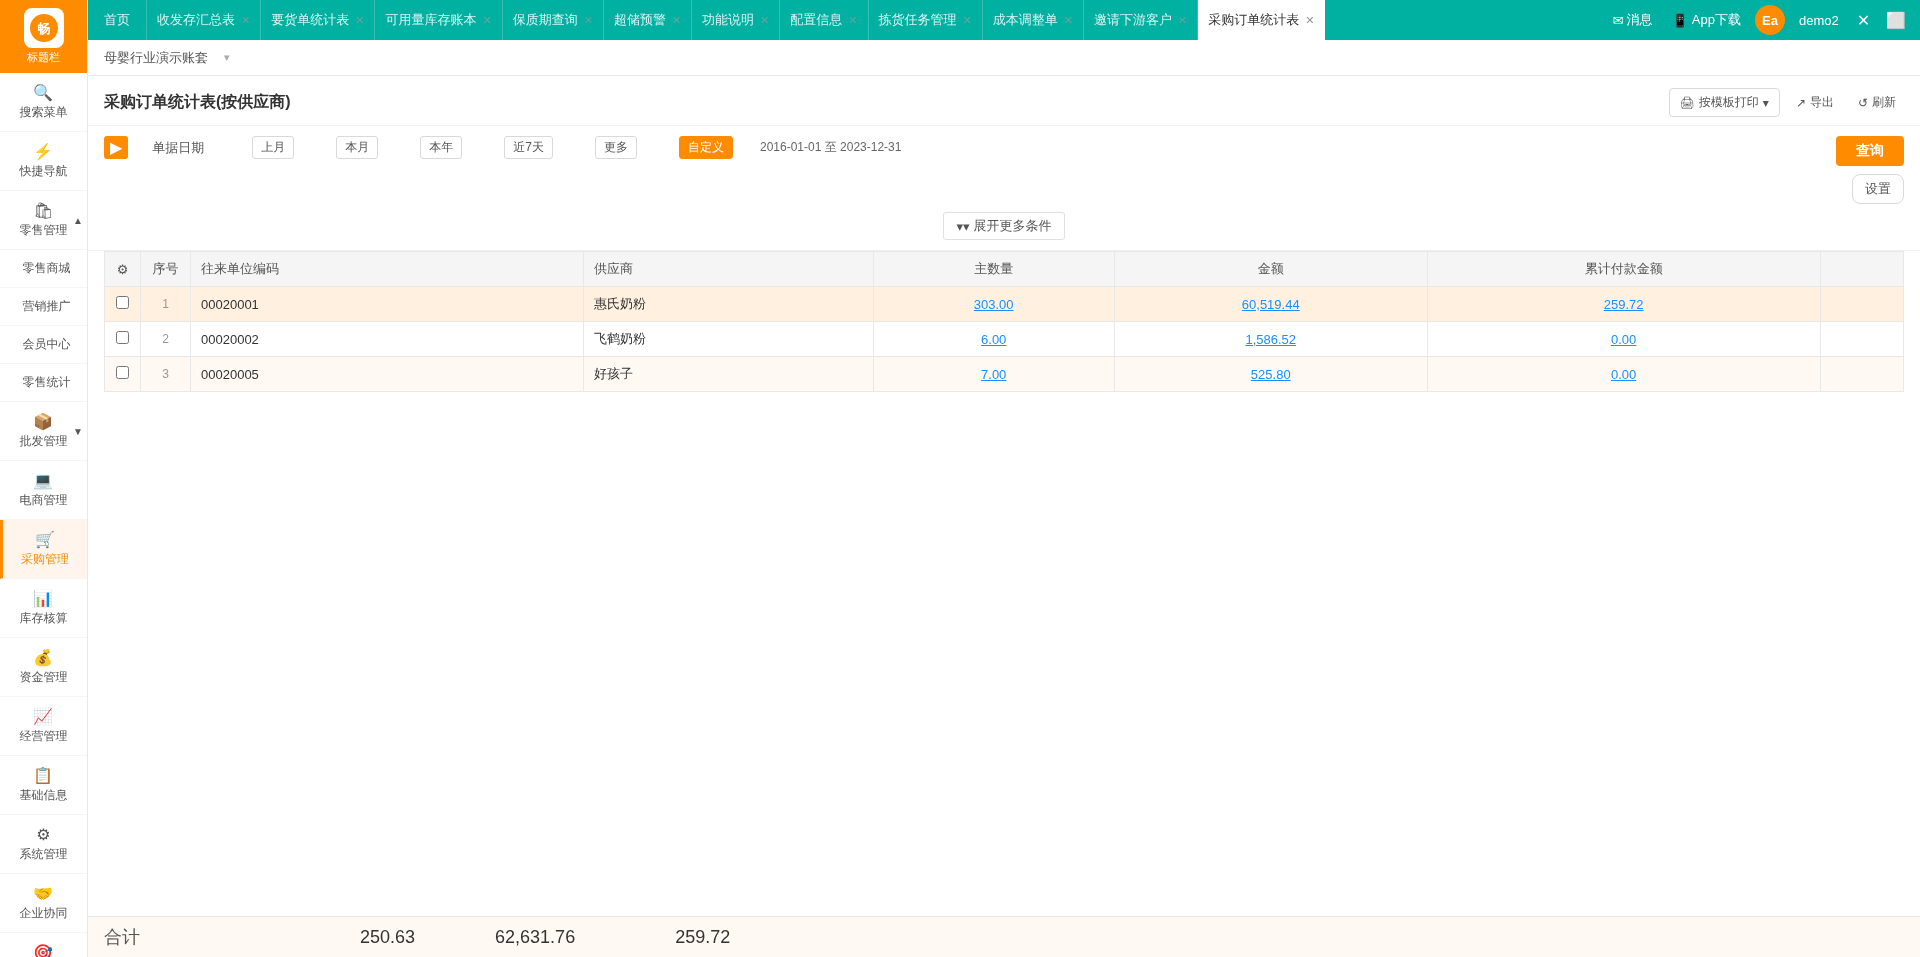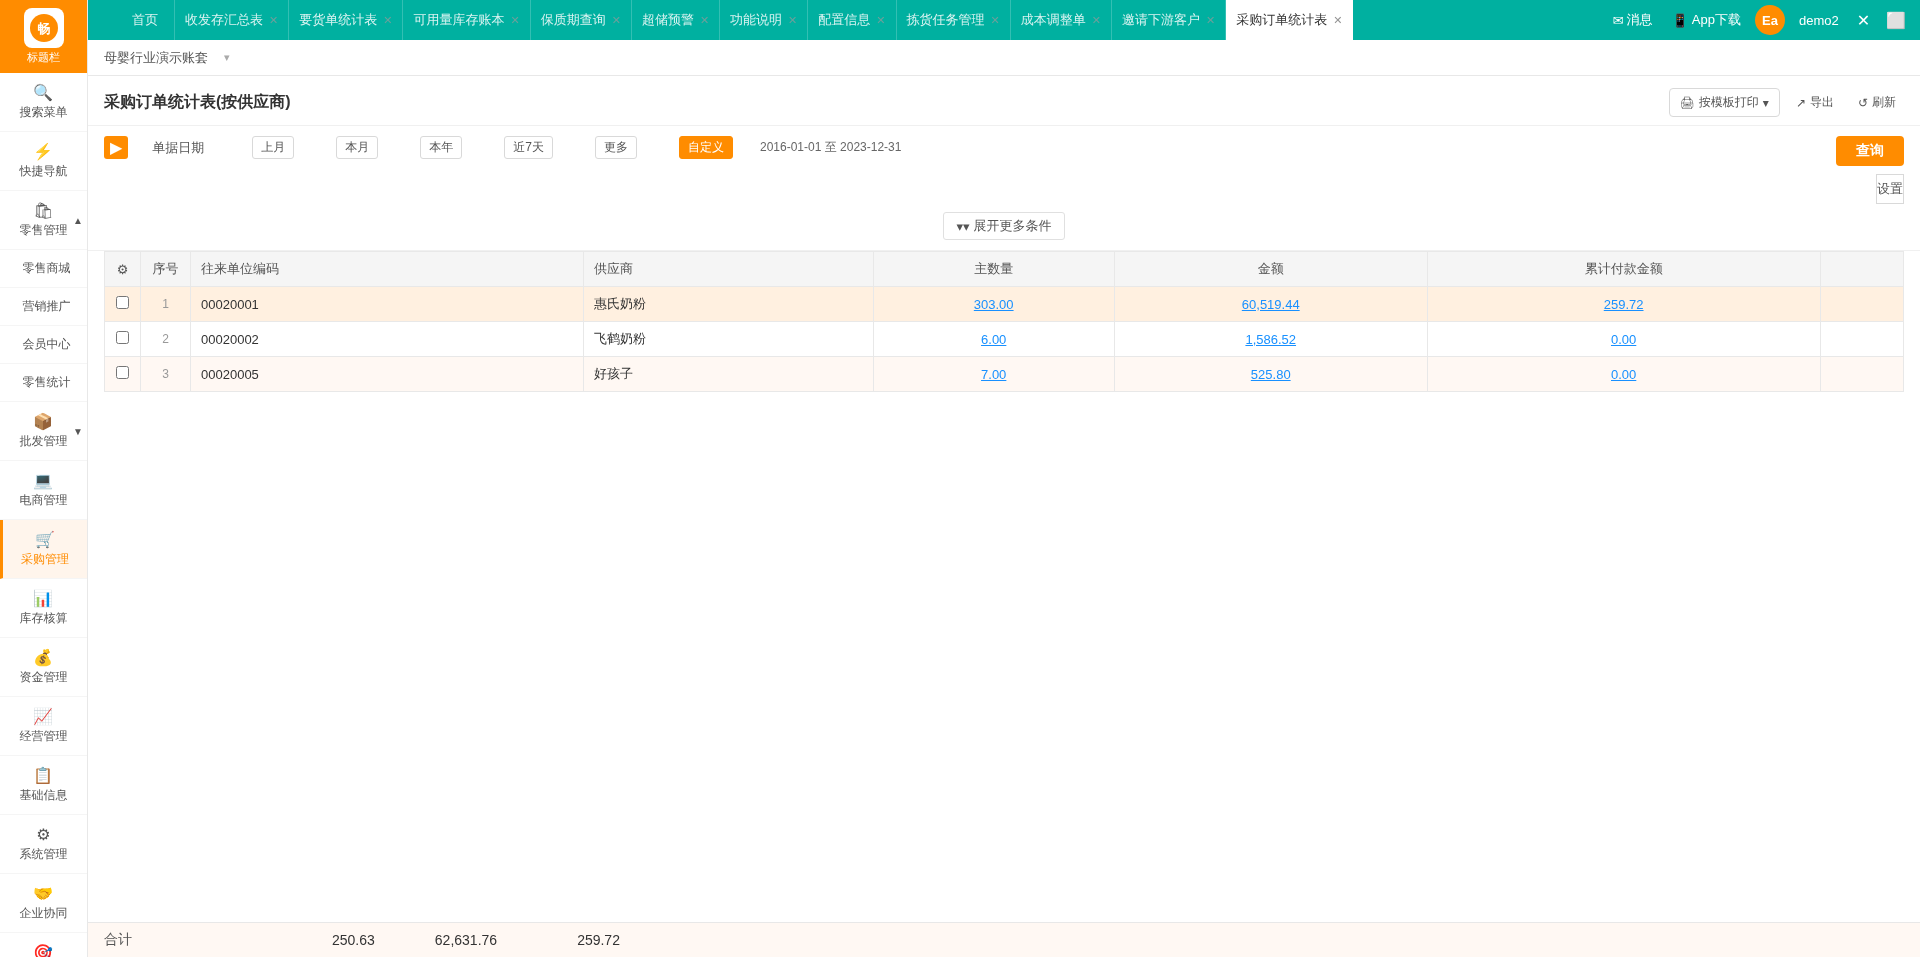--- a/index.html
+++ b/index.html
@@ -14,21 +14,21 @@
     .sidebar-nav-item { display: flex; flex-direction: column; align-items: center; cursor: pointer; padding: 10px 4px; color: #555; font-size: 12px; border-bottom: 1px solid #f5f5f5; position: relative; }
     .sidebar-nav-item.active { color: #ff8c00; background: #fff5ec; border-left: 3px solid #ff8c00; }
     .sidebar-nav-item .nav-icon { font-size: 16px; margin-bottom: 2px; }
     .sidebar-nav-item .nav-arrow { font-size: 10px; position: absolute; right: 4px; top: 50%; transform: translateY(-50%); }
 
     
     .main { flex: 1; display: flex; flex-direction: column; overflow: hidden; }
 
     
     .topbar { background: #00b0a0; display: flex; align-items: center; padding: 0; height: 40px; flex-shrink: 0; }
-    .topbar-tabs { display: flex; align-items: stretch; flex: 1; overflow: hidden; height: 40px; margin-left: 28px; }
+    .topbar-tabs { display: flex; align-items: stretch; flex: 1; overflow: hidden; height: 40px; }
     .topbar-tab { display: flex; align-items: center; padding: 0 10px; color: rgba(255,255,255,0.85); font-size: 13px; cursor: pointer; white-space: nowrap; border-right: 1px solid rgba(255,255,255,0.2); height: 40px; }
     .topbar-tab.home { padding: 0 16px; }
     .topbar-tab.active { background: #fff; color: #333; }
     .topbar-tab .tab-close { margin-left: 6px; font-size: 11px; color: #999; cursor: pointer; }
     .topbar-tab.active .tab-close { color: #666; }
     .topbar-right { display: flex; align-items: center; padding: 0 10px; gap: 8px; color: #fff; }
     .topbar-right-btn { display: flex; align-items: center; gap: 3px; cursor: pointer; font-size: 13px; padding: 4px 6px; }
     .topbar-action-btn { color: #fff; cursor: pointer; font-size: 16px; padding: 4px; }
 
     
@@ -55,41 +55,41 @@
     .filter-row { display: flex; align-items: center; gap: 10px; flex-wrap: wrap; }
     .filter-label { color: #555; font-size: 13px; white-space: nowrap; }
     .filter-date-btns { display: flex; gap: 4px; }
     .filter-date-btn { padding: 2px 8px; border: 1px solid #d9d9d9; background: #fff; border-radius: 3px; cursor: pointer; font-size: 12px; color: #555; margin-left: 38px; }
     .filter-date-btn.custom { background: #ff8c00; color: #fff; border-color: #ff8c00; border-radius: 3px; }
     .filter-date-range { font-size: 12px; color: #666; margin-left: 17px; }
     .filter-select { display: flex; align-items: center; gap: 6px; }
     .filter-select select { border: 1px solid #d9d9d9; border-radius: 4px; padding: 4px 8px; font-size: 13px; color: #555; background: #fff; min-width: 160px; }
     .filter-input { border: 1px solid #d9d9d9; border-radius: 4px; padding: 4px 8px; font-size: 13px; color: #555; background: #fff; flex: 1; max-width: 300px; }
     .btn-query { background: #ff8c00; color: #fff; border: none; border-radius: 4px; padding: 6px 20px; cursor: pointer; font-size: 14px; font-weight: bold; }
-    .btn-settings { background: #fff; color: #555; border: 1px solid #d9d9d9; border-radius: 0; padding: 5px 0; cursor: pointer; font-size: 13px; margin-top: 4px; display: block; }
+    .btn-settings { background: #fff; color: #555; border: 1px solid #d9d9d9; border-radius: 8px; padding: 5px 12px; cursor: pointer; font-size: 13px; margin-top: 4px; display: block; }
     .filter-expand-row { display: flex; justify-content: center; margin-top: 8px; }
     .btn-expand { background: none; border: none; color: #555; cursor: pointer; font-size: 13px; display: flex; align-items: center; gap: 4px; padding: 4px 12px; border: 1px solid #e0e0e0; border-radius: 3px; }
     .query-settings { display: flex; flex-direction: column; align-items: flex-end; gap: 4px; }
 
     
     .table-wrap { flex: 1; overflow: auto; padding: 0 16px 16px; background: #fff; }
     table { width: 100%; border-collapse: collapse; font-size: 13px; }
     thead tr { background: #f5f5f5; }
     thead th { padding: 8px 10px; text-align: left; border: 1px solid #e8e8e8; color: #555; font-weight: normal; white-space: nowrap; }
     thead th.center { text-align: center; }
     tbody tr { border-bottom: 1px solid #f0f0f0; }
     tbody tr:nth-child(odd) { background: #fff8f3; }
     tbody tr:nth-child(even) { background: #fff; }
     tbody td { padding: 8px 10px; border: 1px solid #e8e8e8; color: #333; }
     tbody td.link { color: #1890ff; text-decoration: underline; cursor: pointer; text-align: center; }
     tbody td.center { text-align: center; }
     .row-num { color: #999; font-size: 12px; }
 
     
-    .table-footer { display: flex; align-items: center; background: #fff8f3; border-top: 1px solid #e8e8e8; padding: 8px 16px; font-size: 14px; color: #333; }
+    .table-footer { display: flex; align-items: center; background: #fff8f3; border-top: 1px solid #e8e8e8; padding: 8px 16px; font-size: 18px; color: #333; gap: 20px; }
     .footer-label { color: #555; }
 
     
     .avatar { width: 30px; height: 30px; border-radius: 50%; background: #ff8c00; color: #fff; display: flex; align-items: center; justify-content: center; font-size: 13px; font-weight: bold; cursor: pointer; }
 
     .tab-x { font-size: 11px; margin-left: 5px; opacity: 0.7; }
 
     .filter-main-row { display: flex; align-items: flex-start; gap: 16px; }
     .filter-left { flex: 1; display: flex; flex-direction: column; gap: 6px; }
   </style>

